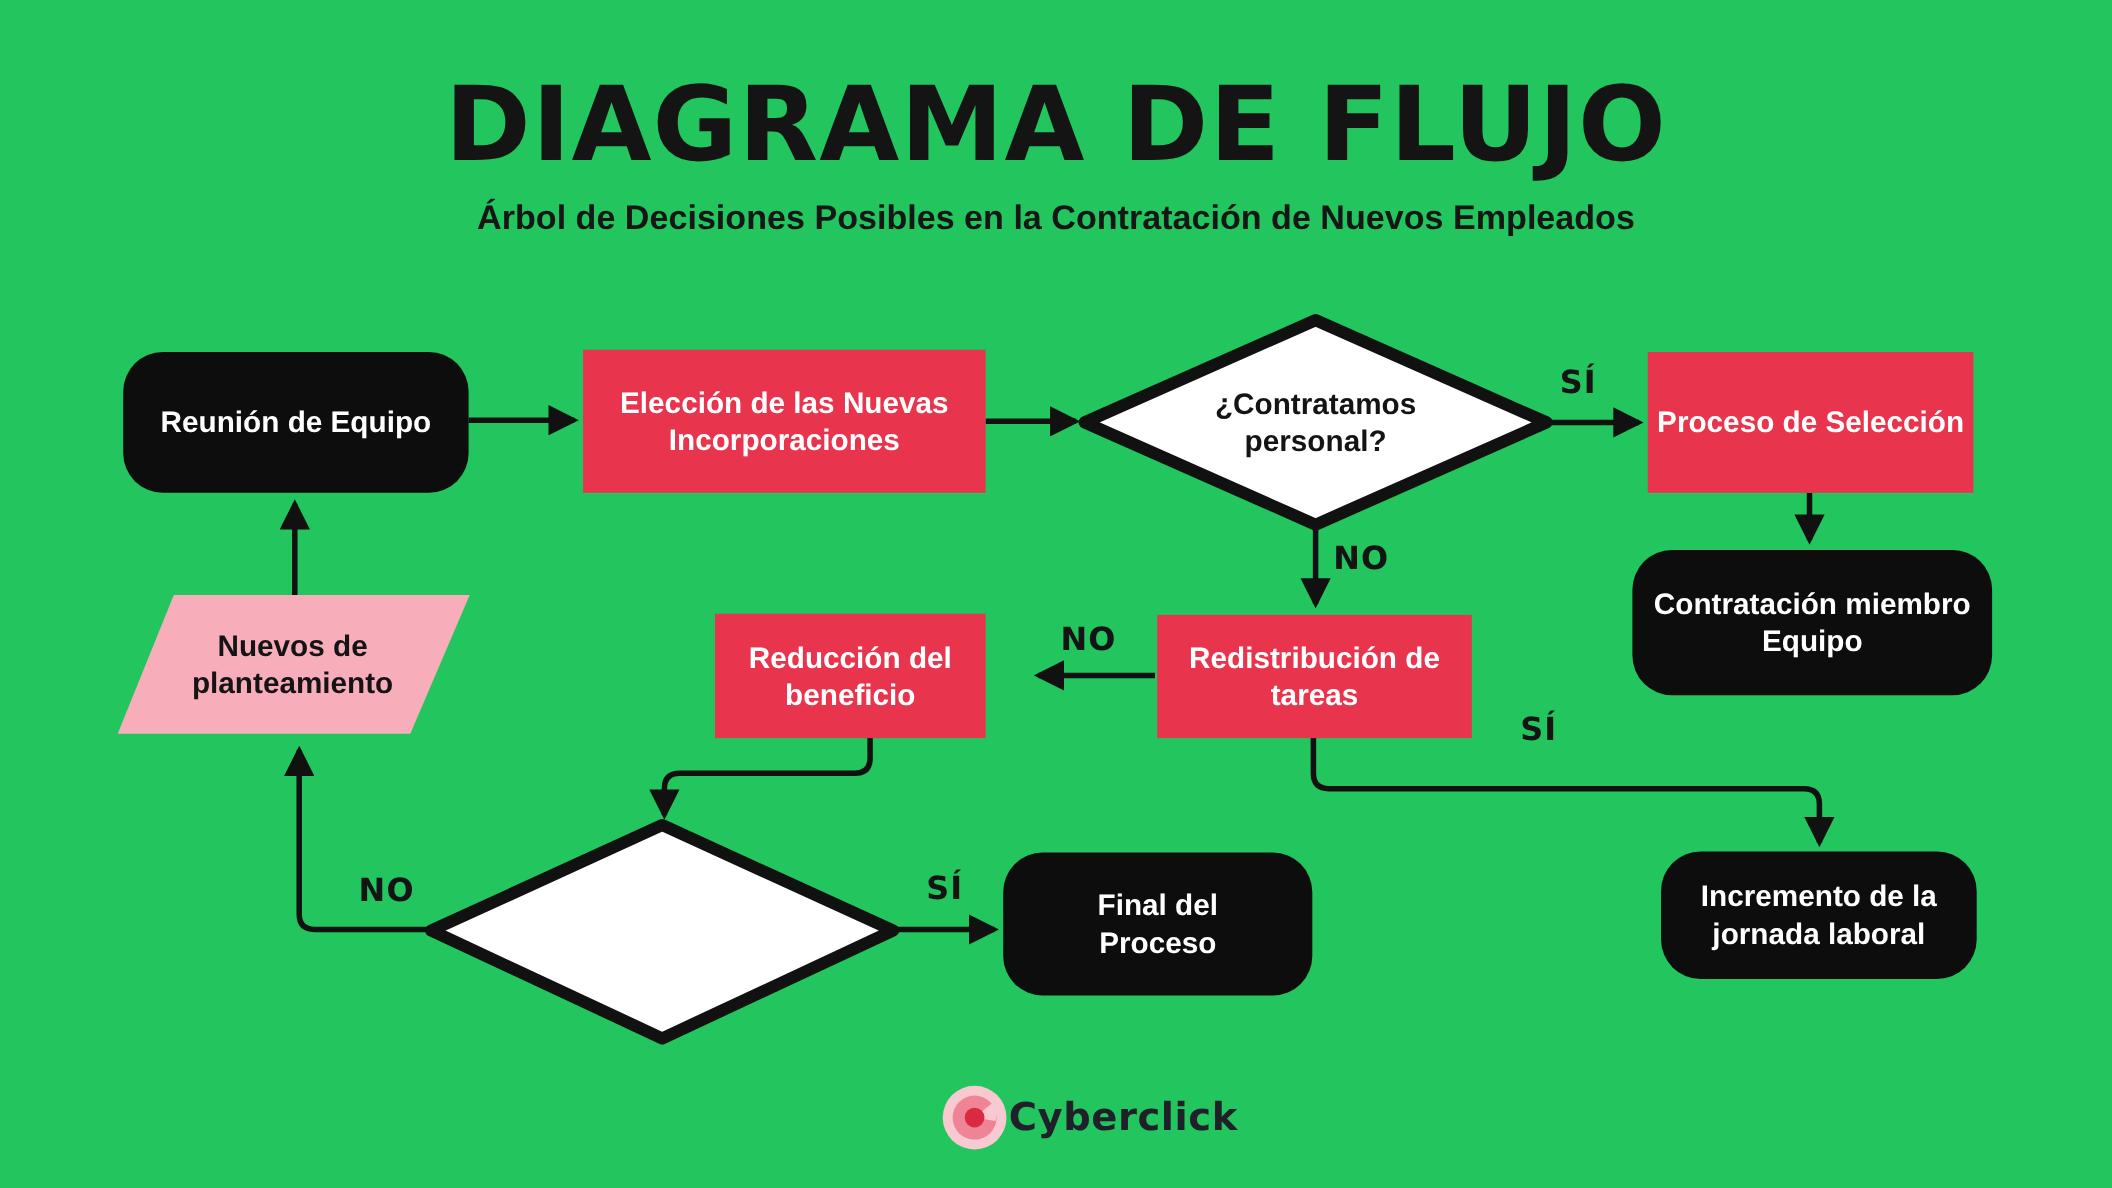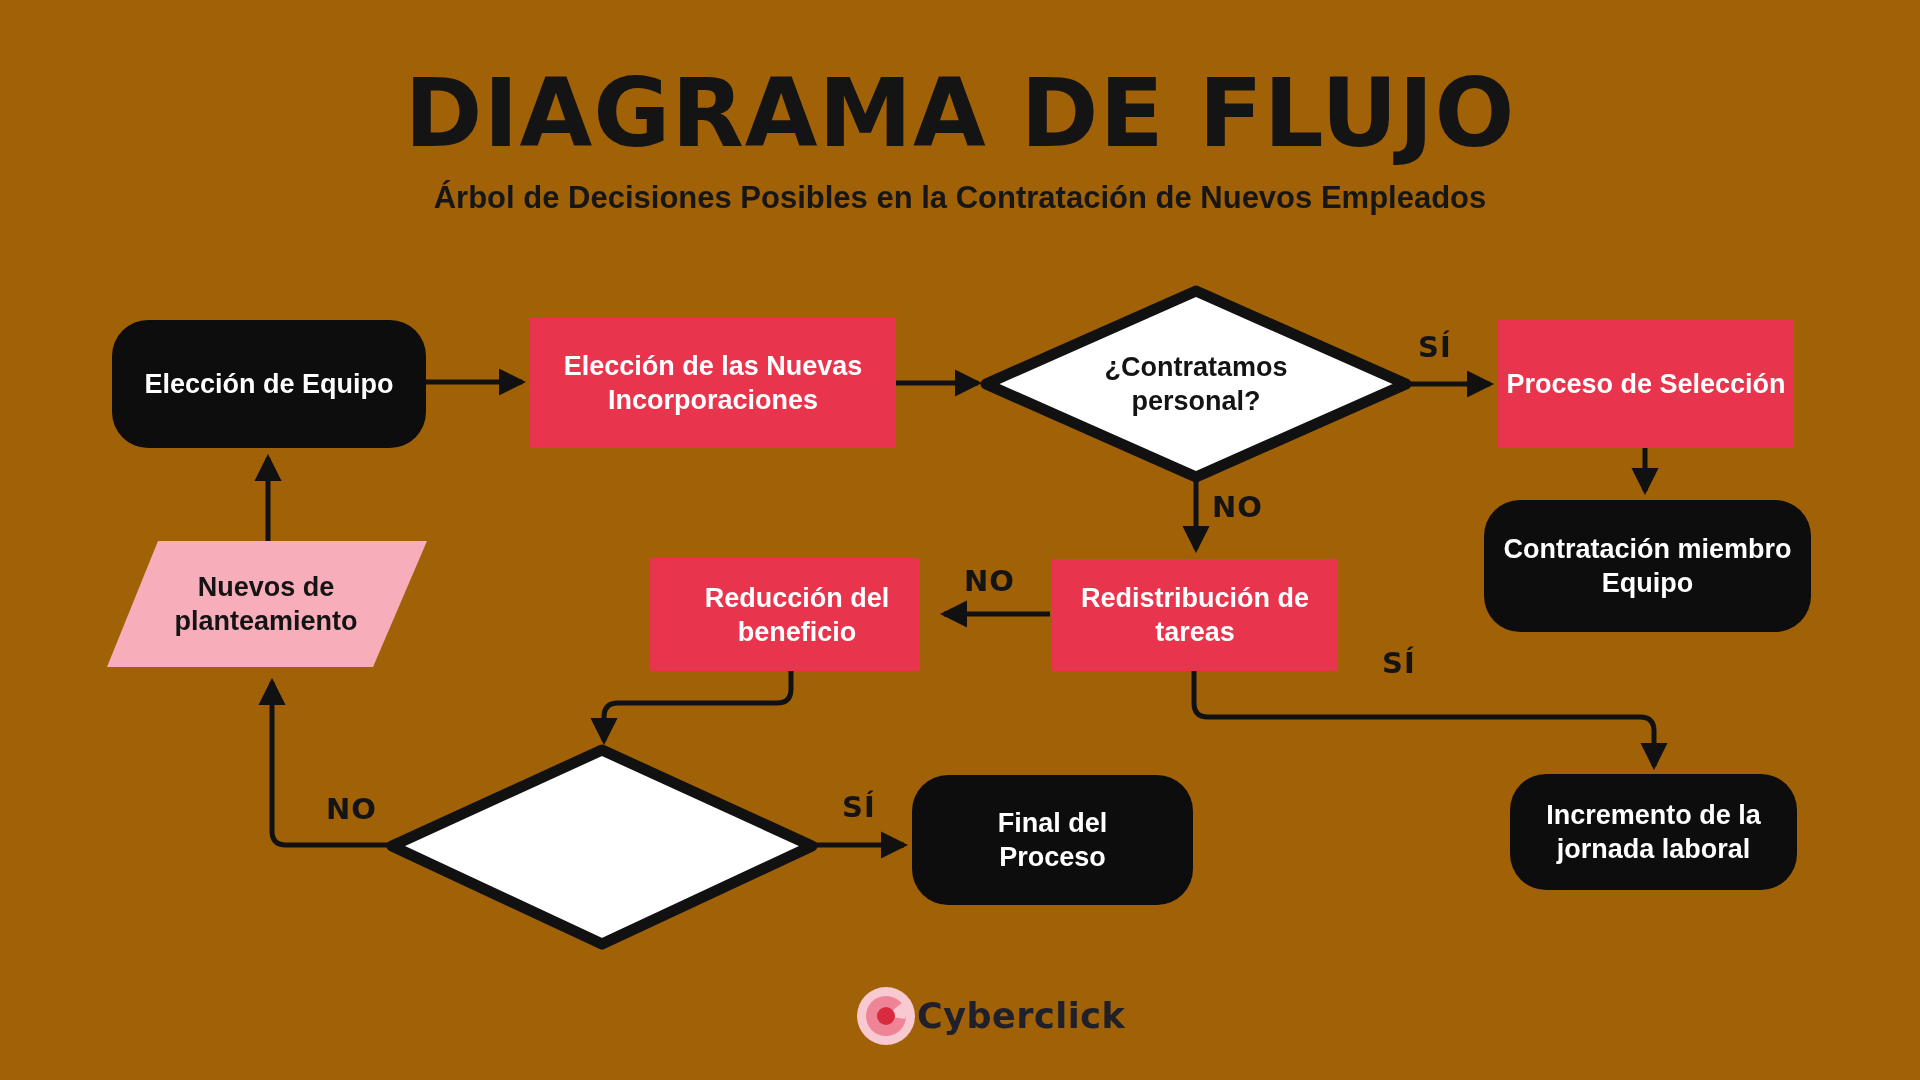--- a/index.html
+++ b/index.html
@@ -3,21 +3,21 @@
 <meta charset="utf-8">
 <style>
   :root{
     --red:#E8354D;
     --pink:#F8ADBB;
     --black:#0D0D0D;
     --ink:#111111;
   }
   html,body{margin:0;padding:0;background:#ffffff;}
   .canvas{
-    position:relative;width:1920px;height:1080px;background:#a16207;overflow:hidden;
+    position:relative;width:1920px;height:1080px;background:#22c55e;overflow:hidden;
     font-family:"Liberation Sans",sans-serif;
   }
   .title{
     position:absolute;left:0;top:62px;width:1920px;margin:0;
     text-align:center;color:#141414;
     font-family:"DejaVu Sans","Liberation Sans",sans-serif;
     font-weight:800;font-size:94px;letter-spacing:1px;line-height:1.1;
   }
   .subtitle{
     position:absolute;left:0;top:180px;width:1920px;margin:0;
@@ -73,37 +73,37 @@
     <path class="edge" d="M791 671 V689 Q791 703 777 703 H618 Q604 703 604 717 V741" marker-end="url(#ah)"></path>
     <path class="edge" d="M814 845 H904" marker-end="url(#ah)"></path>
     <path class="edge" d="M391 845 H286 Q272 845 272 831 V682" marker-end="url(#ah)"></path>
     <path class="edge" d="M268 541 V458" marker-end="url(#ah)"></path>
 
     <polygon class="dshape" points="986,384 1196,291 1406,384 1196,477"></polygon>
     <polygon class="dshape" points="392,846 602,750 812,846 602,944"></polygon>
     <polygon class="pshape" points="158,541 427,541 373,667 107,667"></polygon>
   </svg>
 
-  <div class="node black" style="left:112px;top:320px;width:314px;height:128px;">Elección de Equipo</div>
+  <div class="node black" style="left:112px;top:320px;width:314px;height:128px;">Reunión de Equipo</div>
 
   <div class="node red" style="left:530px;top:318px;width:366px;height:130px;">Elección de las Nuevas
 Incorporaciones</div>
 
   <div class="node ghost" style="left:986px;top:291px;width:420px;height:186px;">¿Contratamos
 personal?</div>
 
   <div class="node red" style="left:1498px;top:320px;width:296px;height:128px;">Proceso de Selección</div>
 
   <div class="node red" style="left:1052px;top:559px;width:286px;height:112px;">Redistribución de
 tareas</div>
 
   <div class="node black" style="left:1484px;top:500px;width:327px;height:132px;">Contratación miembro
 Equipo</div>
 
-  <div class="node red" style="left:650px;top:558px;width:246px;height:113px;padding-left:24px;">Reducción del
+  <div class="node red" style="left:650px;top:558px;width:246px;height:113px;">Reducción del
 beneficio</div>
 
   <div class="node ghost" style="left:132px;top:541px;width:268px;height:126px;">Nuevos de
 planteamiento</div>
 
 
   <div class="node black" style="left:912px;top:775px;width:281px;height:130px;">Final del
 Proceso</div>
 
   <div class="node black" style="left:1510px;top:774px;width:287px;height:116px;">Incremento de la

